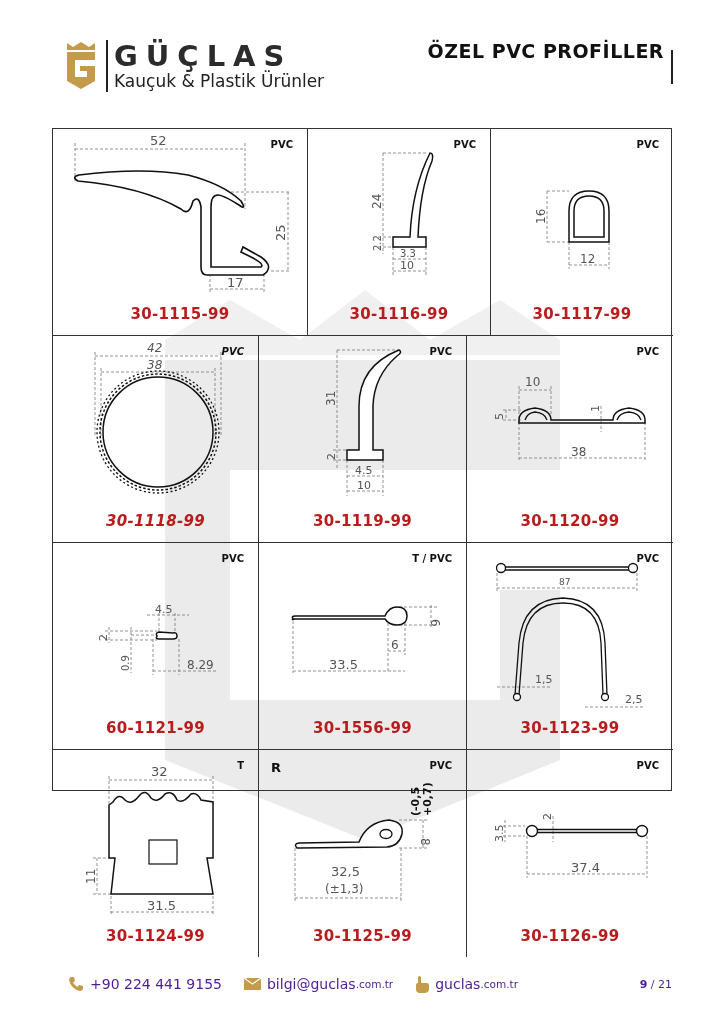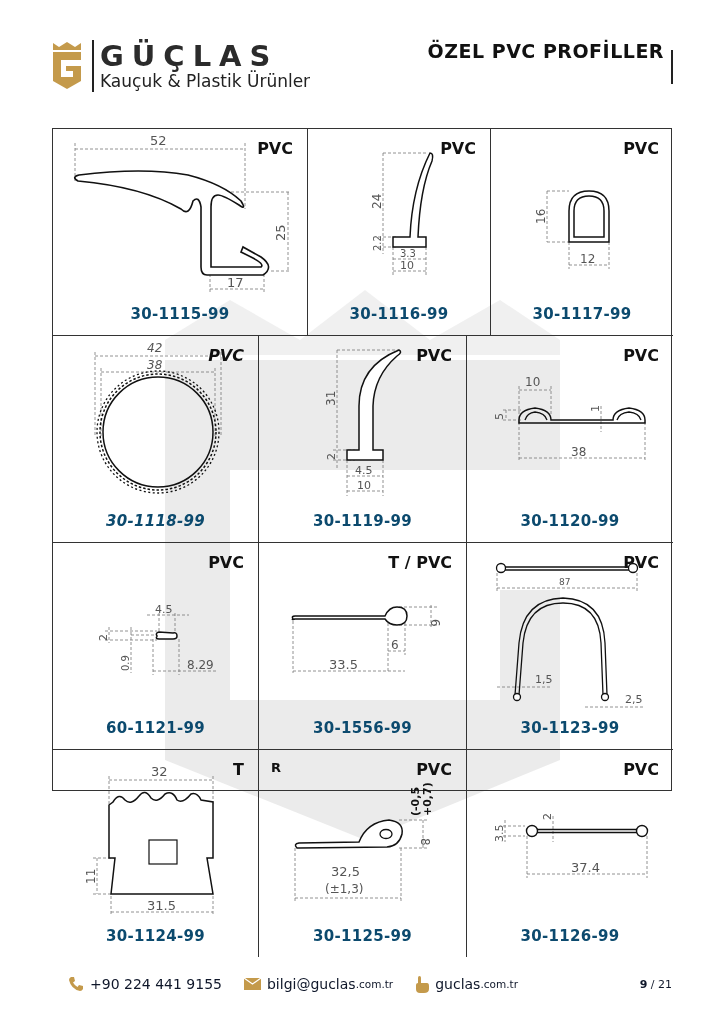--- a/index.html
+++ b/index.html
@@ -1,37 +1,37 @@
 <!DOCTYPE html>
 <html><head>
 <meta charset="utf-8">
 <style>
   html, body { margin:0; padding:0; }
   body { width:724px; height:1024px; background:#ffffff; position:relative; overflow:hidden; font-family:"DejaVu Sans", sans-serif; color:#1a1a1a; }
-  .logo { position:absolute; left:50px; top:40px; display:flex; align-items:center; }
+  .logo { position:absolute; left:64px; top:40px; display:flex; align-items:center; }
   .logo-mark { width:34px; height:50px; }
   .logo-divider { width:2px; height:52px; background:#222; margin:0 6px 0 8px; }
   .logo-text { display:flex; flex-direction:column; }
   .brand { font-family:"DejaVu Sans", sans-serif; font-weight:bold; font-size:29px; letter-spacing:8px; color:#2b2b2b; line-height:30px; }
   .tagline { font-family:"DejaVu Sans", sans-serif; font-size:17px; color:#222; line-height:20px; }
   .page-title { position:absolute; right:60px; top:40px; font-family:"DejaVu Sans", sans-serif; font-weight:bold; font-size:19px; color:#111; letter-spacing:0.5px; }
   .title-bar { position:absolute; left:671px; top:50px; width:2px; height:34px; background:#222; }
 
   .watermark { position:absolute; left:0; top:0; width:724px; height:1024px; z-index:0; }
   .grid { position:absolute; left:52px; top:128px; width:620px; height:663px; border:1.5px solid #333; box-sizing:border-box; z-index:1; }
   .cell { position:absolute; border-right:1.5px solid #333; border-bottom:1.5px solid #333; box-sizing:border-box; }
   .cell.last-col { border-right:none; }
   .cell.last-row { border-bottom:none; }
-  .material { position:absolute; top:10px; right:14px; font-weight:bold; font-size:16px; color:#111; }
+  .material { position:absolute; top:10px; right:14px; font-weight:bold; font-size:10px; color:#111; }
   .material-left { position:absolute; top:10px; left:12px; font-weight:bold; font-size:13px; color:#111; }
-  .code { position:absolute; bottom:12px; left:0; right:0; text-align:center; font-weight:bold; font-size:15px; color:#0c4a6e; letter-spacing:0.3px; }
+  .code { position:absolute; bottom:12px; left:0; right:0; text-align:center; font-weight:bold; font-size:15px; color:#b91c1c; letter-spacing:0.3px; }
   .drawing { position:absolute; left:0; top:0; }
   .drawing text { font-family:"DejaVu Sans", sans-serif; fill:#555; }
 
-  .footer { position:absolute; top:972px; left:68px; right:52px; height:24px; display:flex; align-items:center; font-size:14px; color:#0f172a; }
+  .footer { position:absolute; top:972px; left:68px; right:52px; height:24px; display:flex; align-items:center; font-size:14px; color:#4c1d95; }
   .footer-item { display:flex; align-items:center; margin-right:22px; }
   .footer-item svg { margin-right:6px; }
   .small { font-size:10.5px; }
   .pager { position:absolute; right:0; font-size:11px; }
   .pager b { font-weight:bold; }
 </style>
 </head>
 <body>
 
 <svg class="watermark" width="724" height="1024">

